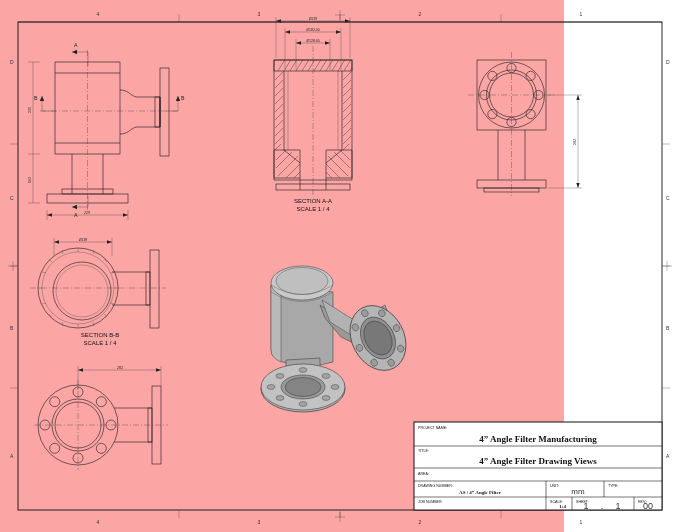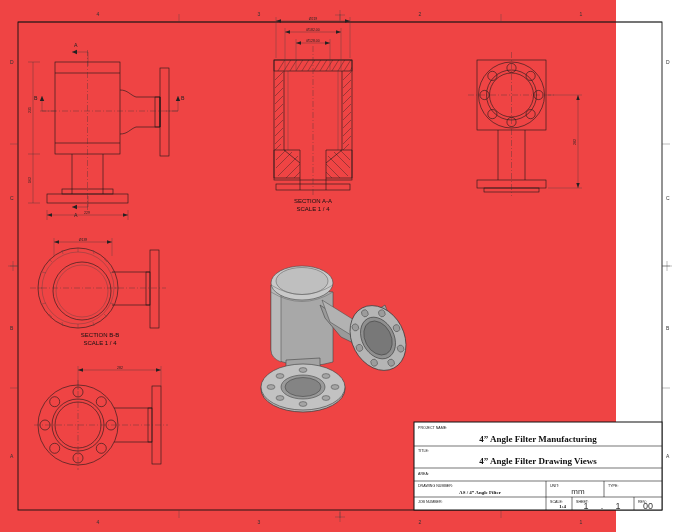--- a/index.html
+++ b/index.html
@@ -1,18 +1,18 @@
 <!DOCTYPE html>
 <html><head>
 <meta charset="utf-8">
 <style>
   html,body{margin:0;padding:0;background:#ffffff;}
   body{width:680px;height:532px;overflow:hidden;
        font-family:"Liberation Sans",sans-serif;color:#000;}
-  #sheet{position:relative;width:616px;height:532px;background:#ef4444;}
+  #sheet{position:relative;width:564px;height:532px;background:#fca5a5;}
   svg{display:block;}
   .tb-label{font-family:"Liberation Sans",sans-serif;font-size:3.6px;fill:#111;}
   .tb-val-big{font-family:"Liberation Serif",serif;font-size:9px;font-weight:bold;fill:#111;}
   .tb-val-sm{font-family:"Liberation Serif",serif;font-size:5px;font-weight:bold;fill:#111;}
   .tb-val-unit{font-family:"Liberation Sans",sans-serif;font-size:8px;fill:#333;}
   .tb-val-num{font-family:"Liberation Sans",sans-serif;font-size:9px;fill:#333;}
   .zone{font-family:"Liberation Sans",sans-serif;font-size:5px;fill:#333;}
   .dim{font-family:"Liberation Sans",sans-serif;font-size:3.5px;fill:#222;}
   .vlbl{font-family:"Liberation Sans",sans-serif;font-size:5.2px;fill:#222;}
   .sec{font-family:"Liberation Sans",sans-serif;font-size:6px;fill:#111;}

